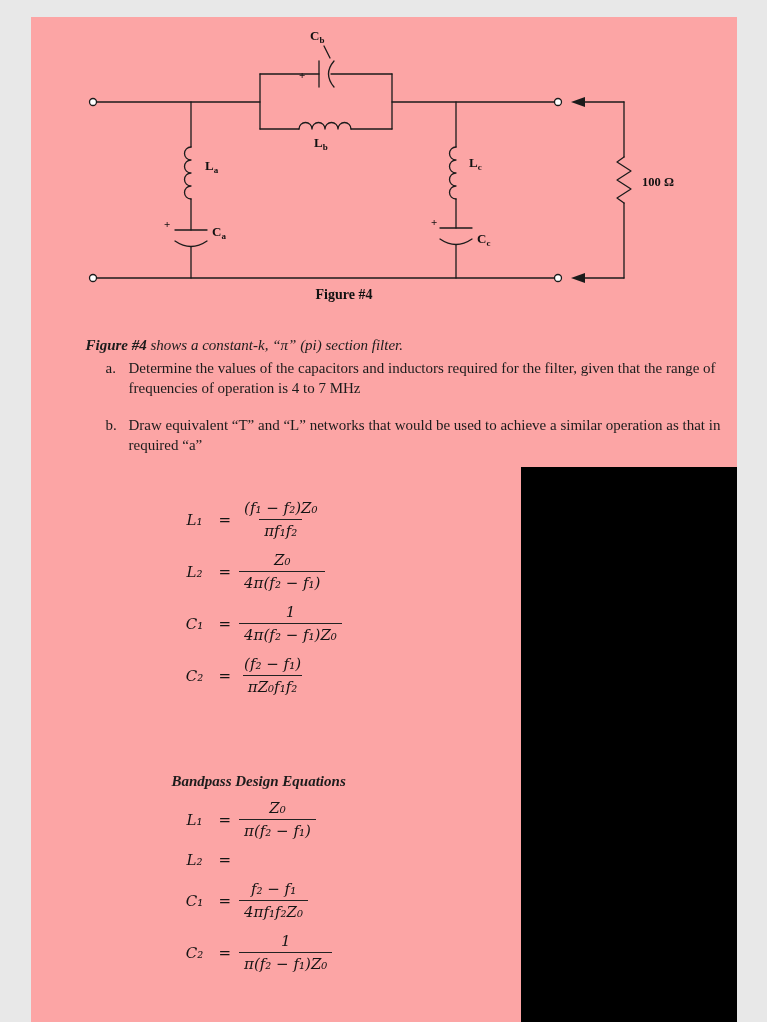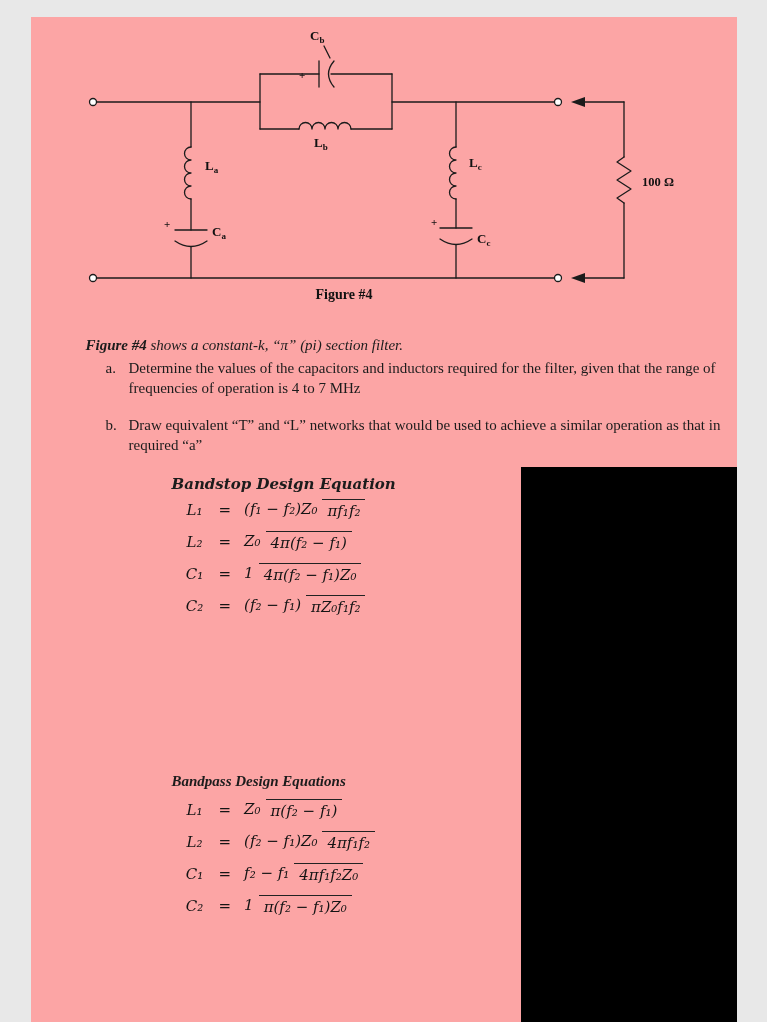--- a/index.html
+++ b/index.html
@@ -52,21 +52,21 @@
     display: flex;
     align-items: center;
     margin-bottom: 11px;
     font-family: "DejaVu Serif", "Liberation Serif", serif;
     font-style: italic;
     font-size: 15px;
     color: #141414;
   }
   .eq .lhs { min-width: 32px; text-align: center; }
   .eq .eq-sign { margin: 0 8px; font-style: normal; }
-  .frac { display: inline-flex; flex-direction: row; align-items: center; }
+  .frac { display: inline-flex; flex-direction: column; align-items: center; }
   .frac .num { padding: 0 5px 2px 5px; line-height: 18px; }
   .frac .den { padding: 2px 5px 0 5px; line-height: 18px; border-top: 1.2px solid #222; }
   .redacted {
     position: absolute;
     left: 490px;
     top: 450px;
     width: 277px;
     height: 568px;
     background: #000000;
   }
@@ -138,21 +138,20 @@
   <div class="list-item item-a">
     <span class="marker">a.</span>
     <span class="item-text">Determine the values of the capacitors and inductors required for the filter, given that the range of frequencies of operation is 4 to 7 MHz</span>
   </div>
 
   <div class="list-item item-b">
     <span class="marker">b.</span>
     <span class="item-text">Draw equivalent “T” and “L” networks that would be used to achieve a similar operation as that in required “a”</span>
   </div>
 
-  <div class="eq-heading bandstop-heading">Bandstop Design Equation</div>
   <div class="eq-block bandstop-block">
     <div class="eq">
       <span class="lhs">L₁</span>
       <span class="eq-sign">=</span>
       <span class="frac">
         <span class="num">(f₁ − f₂)Z₀</span>
         <span class="den">πf₁f₂</span>
       </span>
     </div>
     <div class="eq">
@@ -187,24 +186,20 @@
       <span class="lhs">L₁</span>
       <span class="eq-sign">=</span>
       <span class="frac">
         <span class="num">Z₀</span>
         <span class="den">π(f₂ − f₁)</span>
       </span>
     </div>
     <div class="eq">
       <span class="lhs">L₂</span>
       <span class="eq-sign">=</span>
-      <span class="frac">
-        <span class="num">(f₂ − f₁)Z₀</span>
-        <span class="den">4πf₁f₂</span>
-      </span>
     </div>
     <div class="eq">
       <span class="lhs">C₁</span>
       <span class="eq-sign">=</span>
       <span class="frac">
         <span class="num">f₂ − f₁</span>
         <span class="den">4πf₁f₂Z₀</span>
       </span>
     </div>
     <div class="eq">

